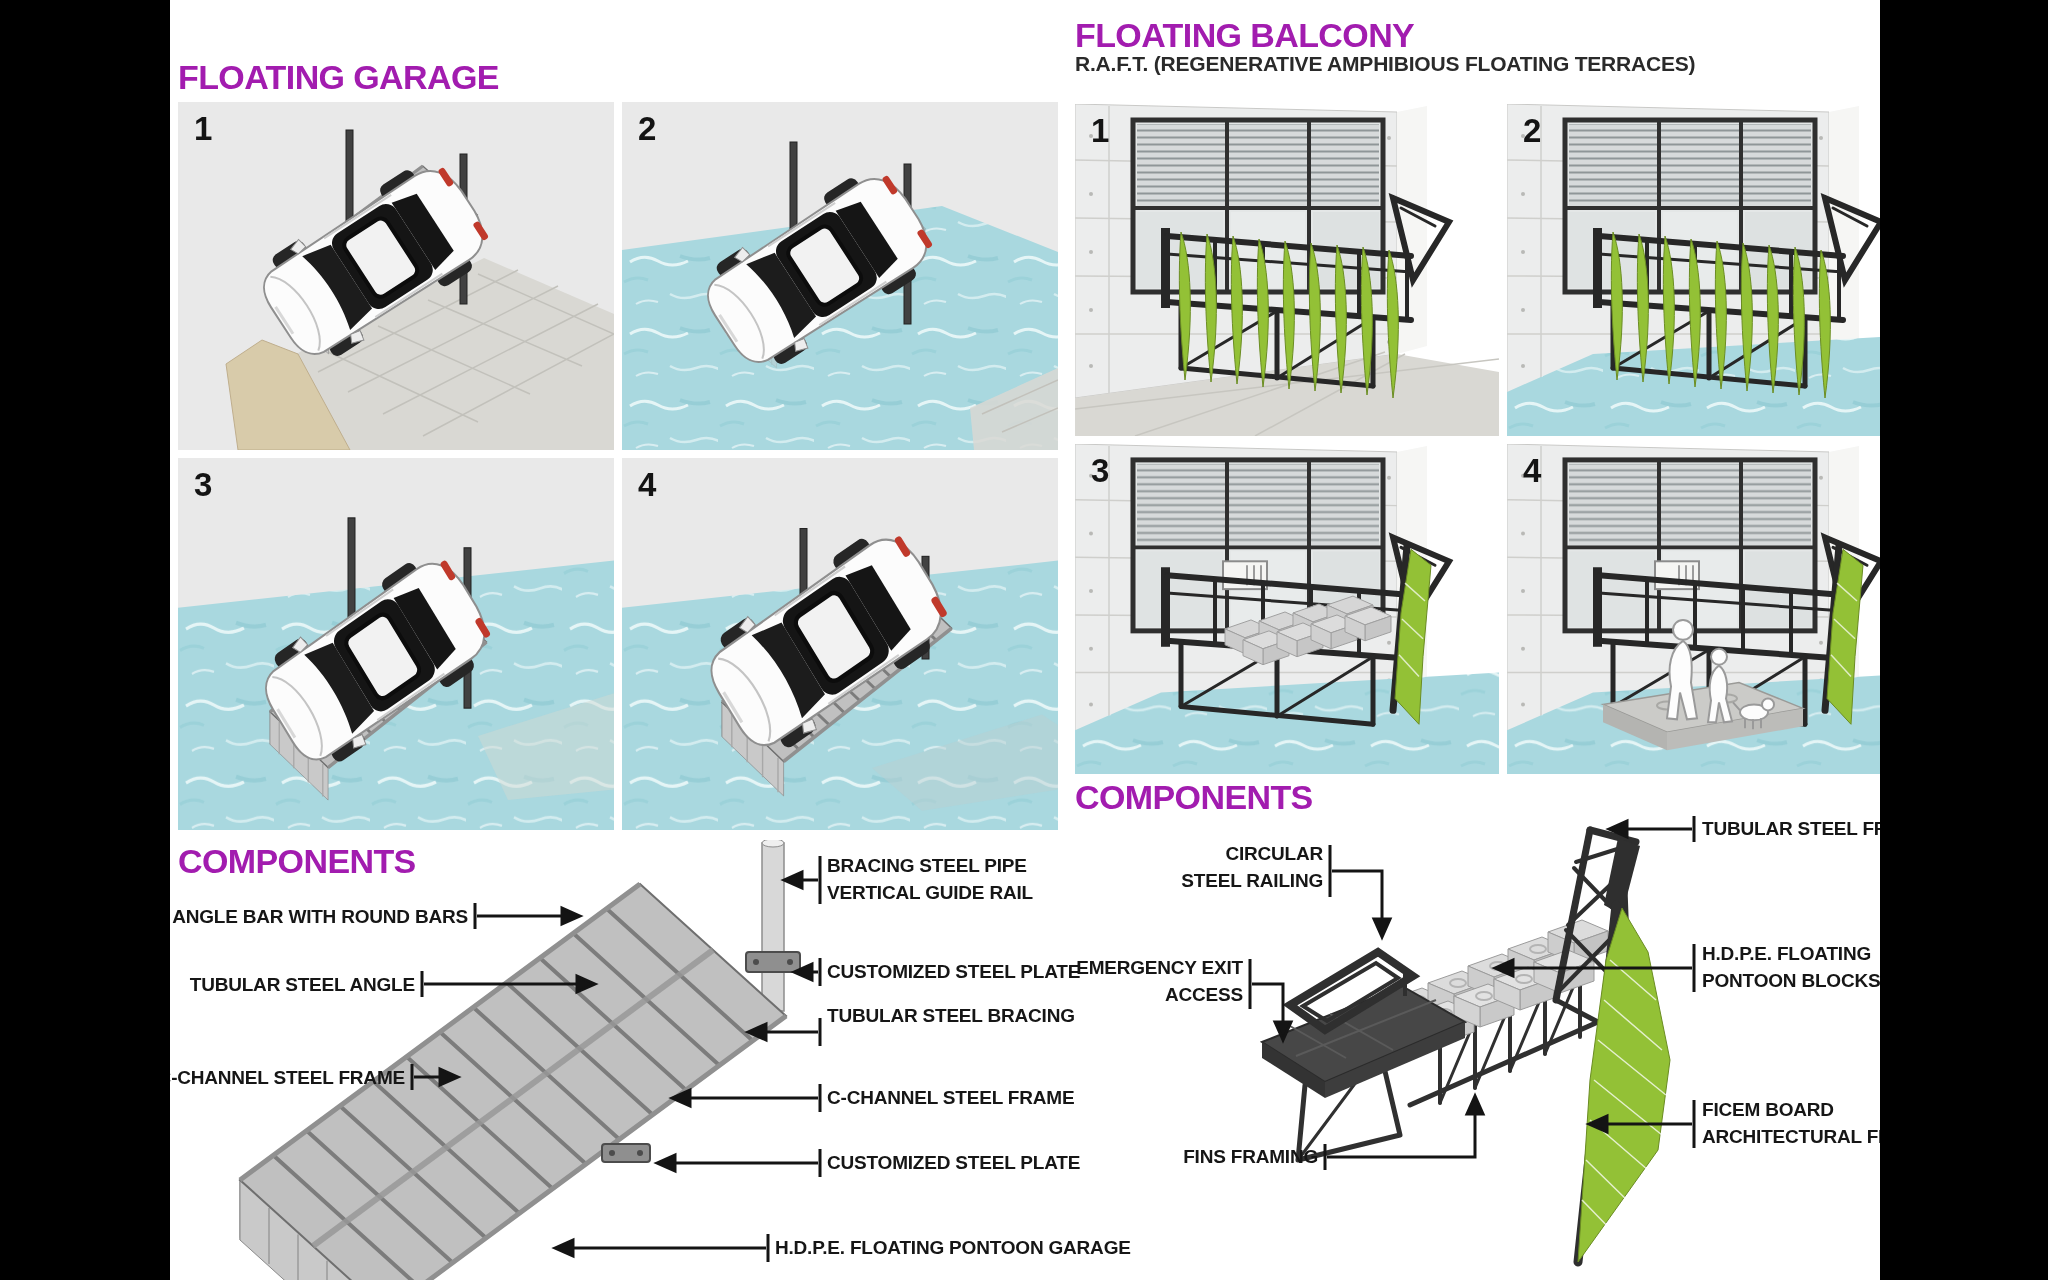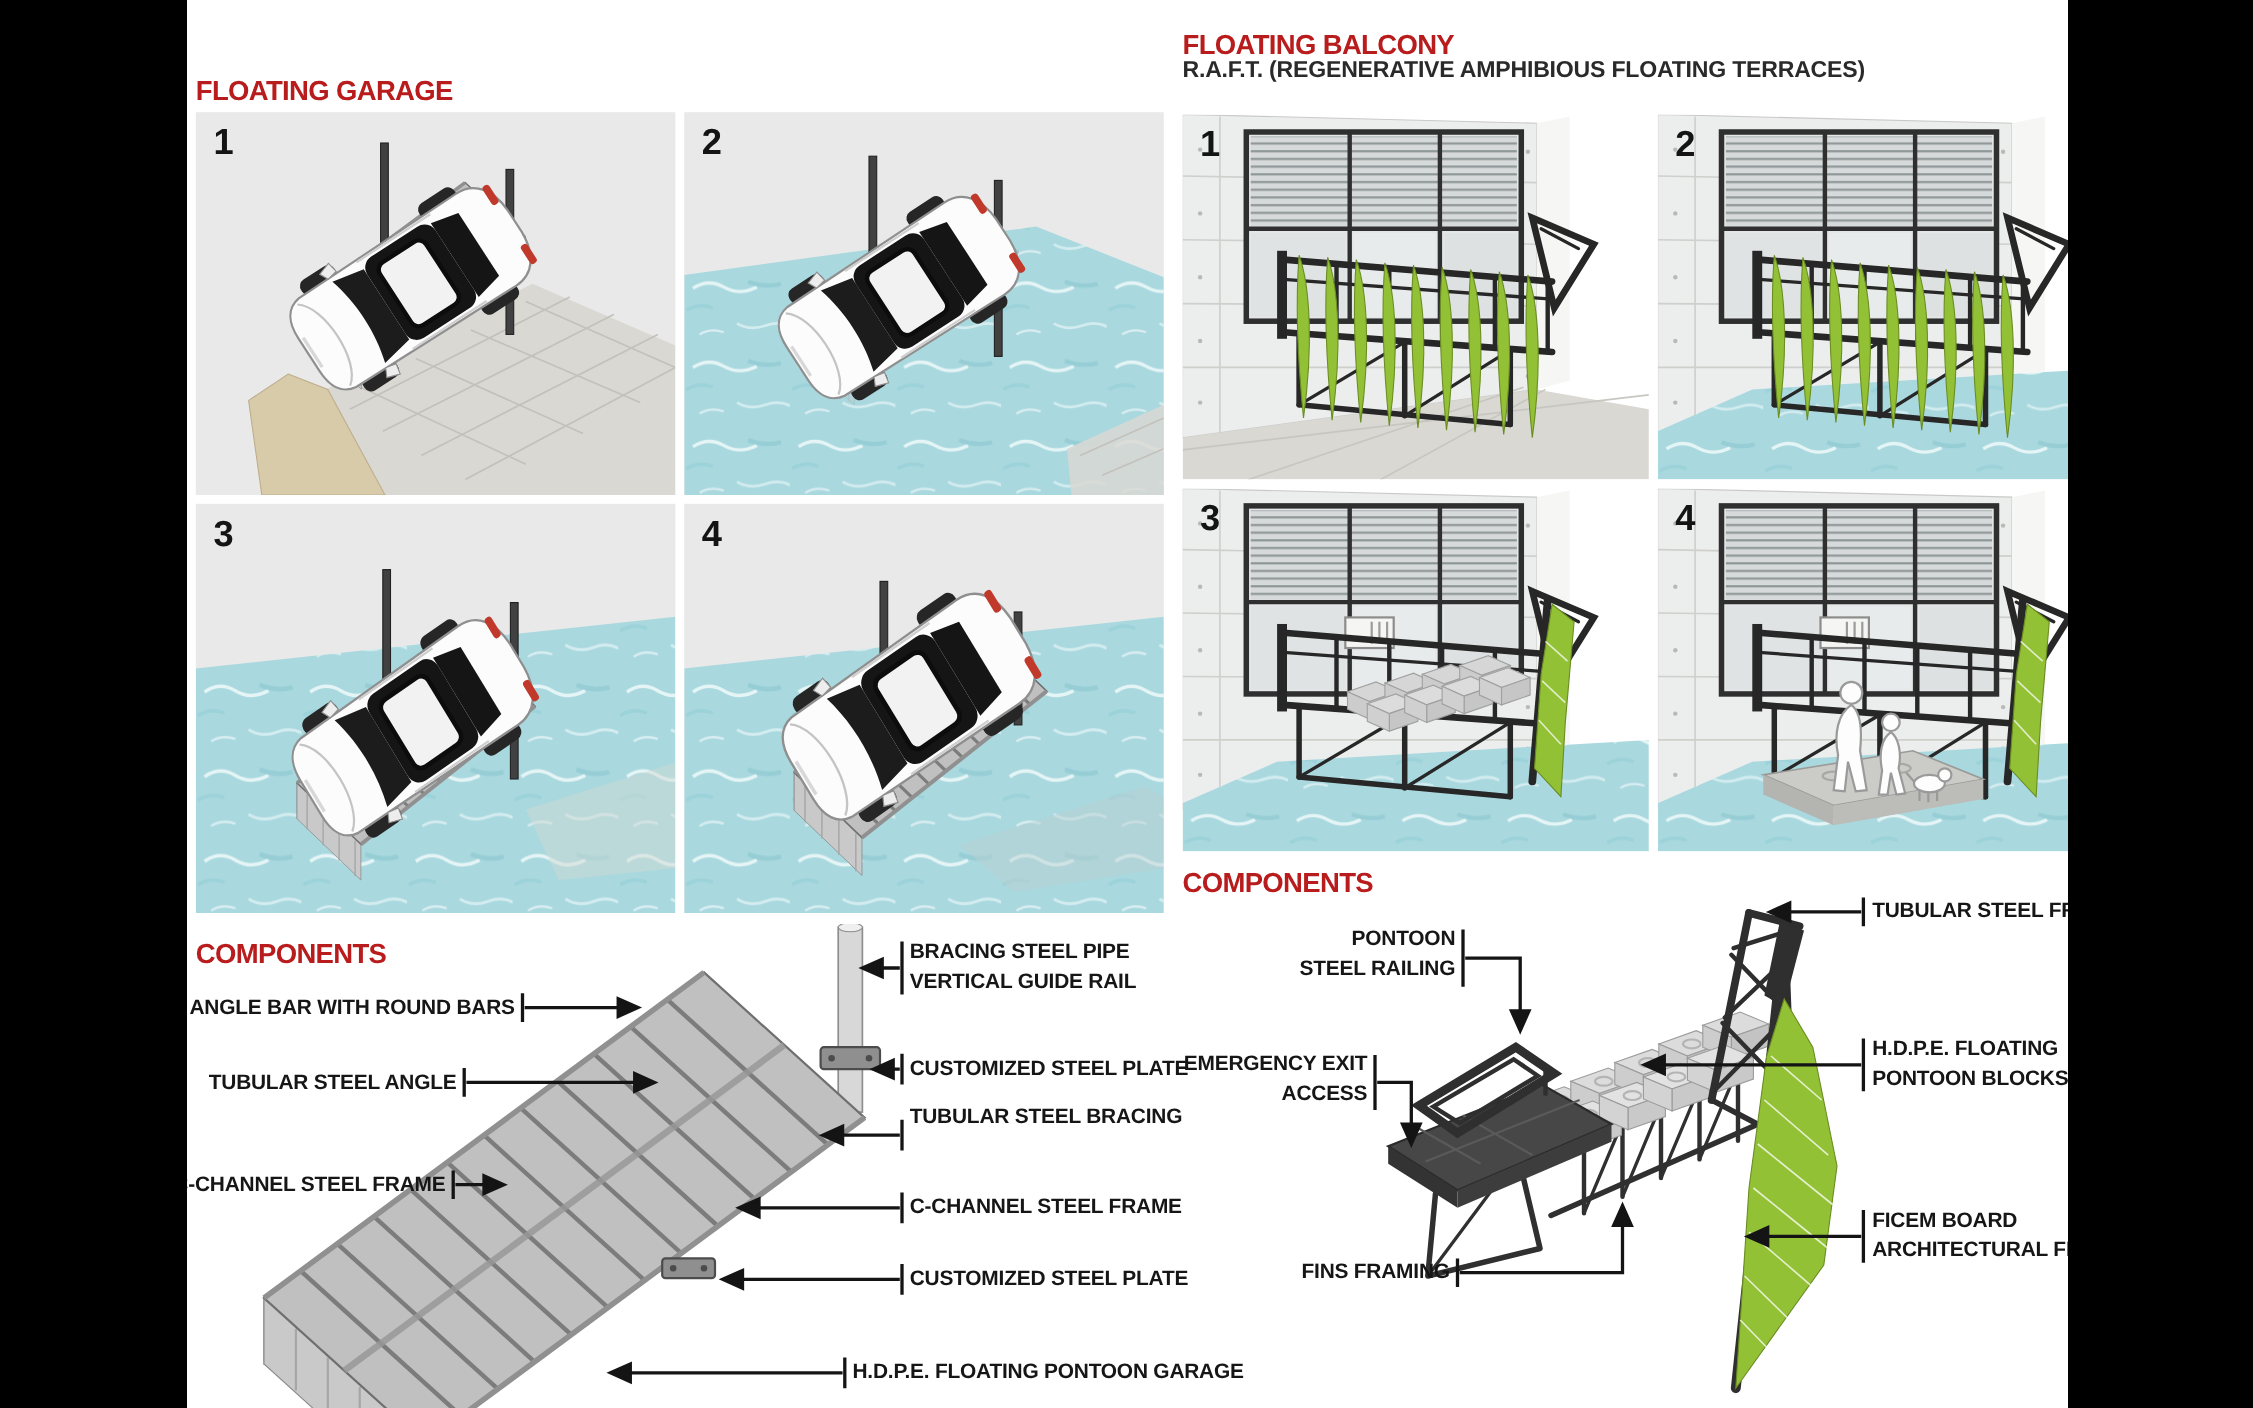--- a/index.html
+++ b/index.html
@@ -1,19 +1,19 @@
 <!DOCTYPE html>
 <html style="--green: #93c136; --water: #a9d8df; --panel: #e9e9e9; --ink: #161616; --steel: #2b2b2b;"><head>
 <meta charset="utf-8">
 <style>
   html,body{margin:0;padding:0;background:#000;}
   .stage{position:relative;width:2048px;height:1280px;background:#000;overflow:hidden;
          font-family:"Liberation Sans",sans-serif;}
   .content{position:absolute;left:170px;top:0;width:1710px;height:1280px;background:#fff;overflow:hidden;}
-  .h1{position:absolute;font-size:25px;font-weight:700;letter-spacing:-0.6px;color:#b91c1c;white-space:nowrap;margin-top:11px;}
+  .h1{position:absolute;font-size:34px;font-weight:700;letter-spacing:-0.6px;color:#a21caf;white-space:nowrap;}
   .sub{position:absolute;font-size:21px;font-weight:700;letter-spacing:-0.2px;color:#2a2a2a;white-space:nowrap;}
   .panel{position:absolute;background:var(--panel,#e9e9e9);overflow:hidden;}
   .panel svg{position:absolute;left:0;top:0;width:100%;height:100%;}
   .num{position:absolute;left:16px;top:8px;font-size:33px;font-weight:700;color:#141414;z-index:5;}
   .co{position:absolute;font-weight:700;font-size:19px;line-height:27px;color:var(--ink,#161616);
       white-space:nowrap;letter-spacing:-0.2px;}
   .co.r{text-align:right;}
   .co span{display:block;}
   .overlay{position:absolute;left:0;top:0;pointer-events:none;}
   .diag{position:absolute;}
@@ -452,21 +452,21 @@
         </g>
         <polygon points="1448,838 1470,846 1452,915 1434,905" fill="#2f2f2f"></polygon>
         <g>
           <path d="M1446,905 L1408,1262" stroke="#2f2f2f" stroke-width="9" stroke-linecap="round" fill="none"></path>
           <polygon points="1452,908 1478,952 1500,1060 1488,1150 1408,1262 1420,1080 1436,960" fill="#93c136" stroke="#6a8c22" stroke-width="1"></polygon>
           <path d="M1440,960 L1486,1000 M1434,1000 L1492,1050 M1428,1040 L1496,1095 M1424,1080 L1492,1135 M1420,1120 L1478,1170 M1416,1160 L1462,1205 M1412,1200 L1446,1235" stroke="#ffffff" stroke-width="1.5" opacity="0.75" fill="none"></path>
         </g>
       </svg>
 
       <div class="co r" style="right:557px;top:840px">
-        <span>PONTOON</span>
+        <span>CIRCULAR</span>
           <span>STEEL RAILING</span>
       </div>
       <div class="co r" style="right:637px;top:954px">
         <span>EMERGENCY EXIT</span>
           <span>ACCESS</span>
       </div>
       <div class="co r" style="right:562px;top:1143px">
           <span>FINS FRAMING</span>
         </div>
 

